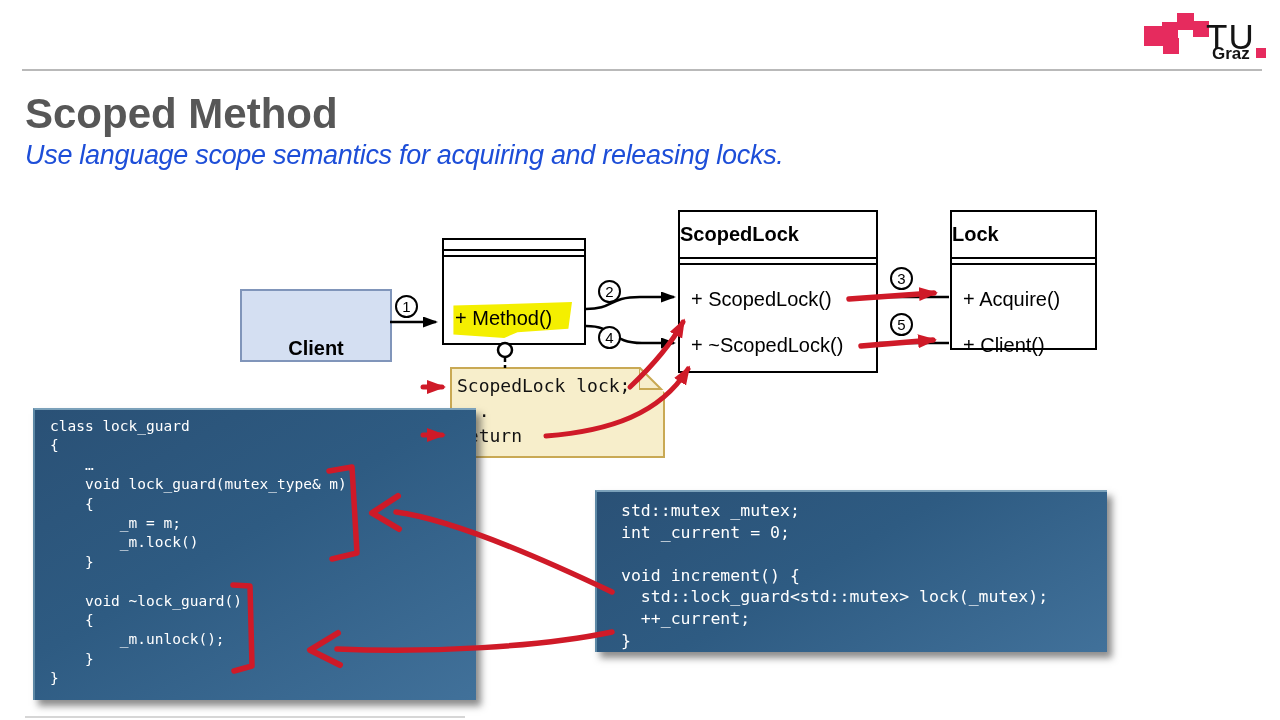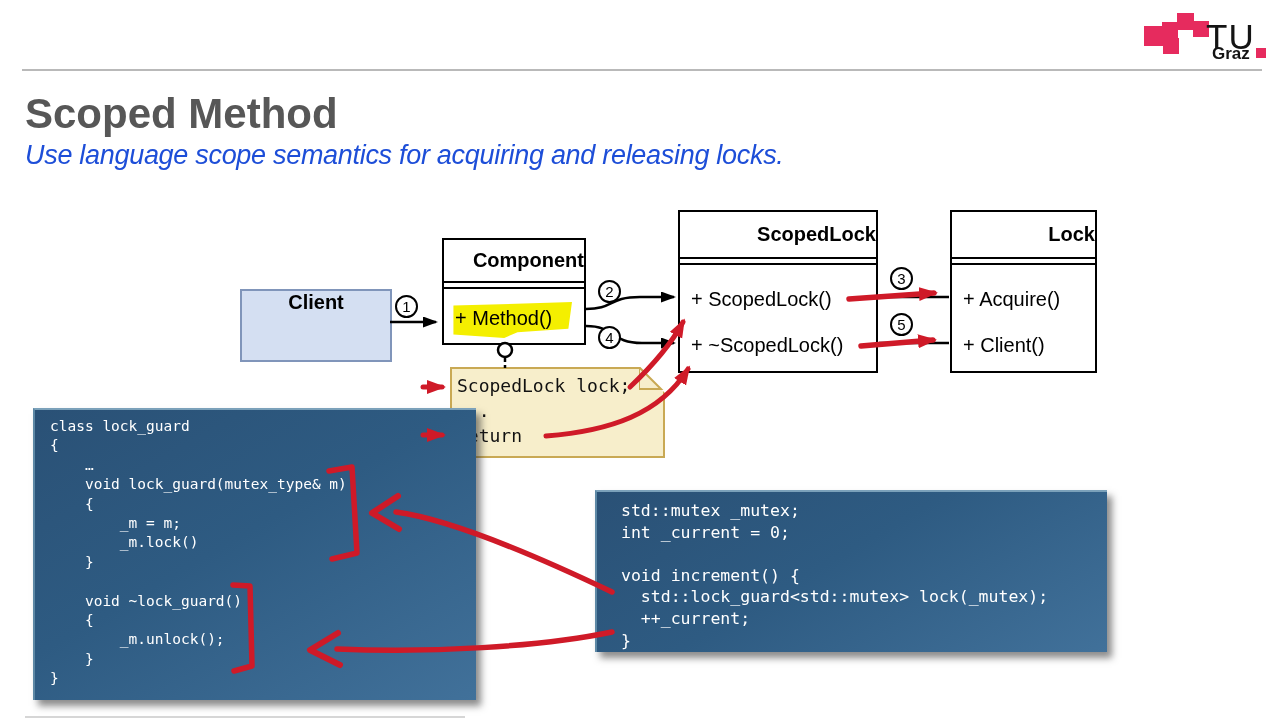--- a/index.html
+++ b/index.html
@@ -19,39 +19,39 @@
   #logo-tu   { position:absolute; left:66px; top:14px; font-size:35px; color:#141414; letter-spacing:1px; }
   #logo-graz { position:absolute; left:72px; top:41px; font-size:17px; font-weight:bold; color:#141414; }
   #logo-dot  { position:absolute; left:116px; top:45px; width:10px; height:10px; background:#e62b5e; }
 
   
   #page-title    { left:25px; top:90px;  font-size:42px; font-weight:bold; color:#575757; }
   #page-subtitle { left:25px; top:140px; font-size:27px; font-style:italic; color:#1d4ed8; letter-spacing:-0.3px; }
 
   
   .uml { position:absolute; background:#fff; border:2.5px solid #000; box-sizing:border-box; z-index:1; }
-  .uml-title { font-weight:bold; font-size:20px; color:#000; text-align:right; }
+  .uml-title { font-weight:bold; font-size:20px; color:#000; text-align:left; }
   .uml-sep { border-top:2.5px solid #000; border-bottom:2.5px solid #000; height:4px; }
   .uml-method { position:absolute; font-size:20px; color:#000; white-space:nowrap; }
 
   #box-client { left:240px; top:289px; width:148px; height:69px;
-    background:#d4dff2; border:2.5px solid #8095ba; display:flex; align-items:flex-start; justify-content:center;
+    background:#d4dff2; border:2.5px solid #8095ba; display:flex; align-items:flex-end; justify-content:center;
     font-size:20px; font-weight:bold; color:#000; z-index:1; }
 
   #box-component { left:442px; top:238px; width:144px; height:107px; }
   #box-component .uml-title { padding-top:9px; }
   #box-component .uml-sep { margin-top:9px; }
   #method-highlight { position:absolute; left:7px; top:62px; width:121px; height:36px; background:#f4ef00;
     clip-path:polygon(2% 10%, 100% 0%, 97% 74%, 55% 84%, 44% 100%, 2% 90%); }
   #component-method { left:11px; top:67px; }
 
   #box-scopedlock { left:678px; top:210px; width:200px; height:163px; }
   #box-scopedlock .uml-title { padding-top:11px; }
   #box-scopedlock .uml-sep { margin-top:11px; }
-  #box-lock { left:950px; top:210px; width:147px; height:163px; }
+  #box-lock { left:950px; top:210px; width:147px; height:140px; }
   #box-lock .uml-title { padding-top:11px; }
   #box-lock .uml-sep { margin-top:11px; }
   .mrow1 { left:11px; top:76px; }
   .mrow2 { left:11px; top:122px;text-align:right; }
 
   
   #note { left:450px; top:367px; width:215px; height:91px; background:#f7eecb; border:2px solid #c9a954;
     box-sizing:border-box; z-index:1; font-family:"DejaVu Sans Mono", monospace; font-size:18px;
     line-height:25px; color:#111; padding:4px 0 0 5px; }
   #note .note-line { white-space:pre; }
@@ -95,21 +95,20 @@
 </div>
 
 <div class="abs" id="page-title">Scoped Method</div>
 <div class="abs" id="page-subtitle">Use language scope semantics for acquiring and releasing locks.</div>
 
 <div id="box-client" class="abs">
   <span>Client</span>
 </div>
 
 <div class="uml" id="box-component">
-  <div class="uml-title">Component</div>
   <div class="uml-sep"></div>
   <div id="method-highlight"></div>
   <div class="uml-method" id="component-method">+ Method()</div>
 </div>
 
 <div class="uml" id="box-scopedlock">
   <div class="uml-title">ScopedLock</div>
   <div class="uml-sep"></div>
   <div class="uml-method mrow1">+ ScopedLock()</div>
   <div class="uml-method mrow2">+ ~ScopedLock()</div>

